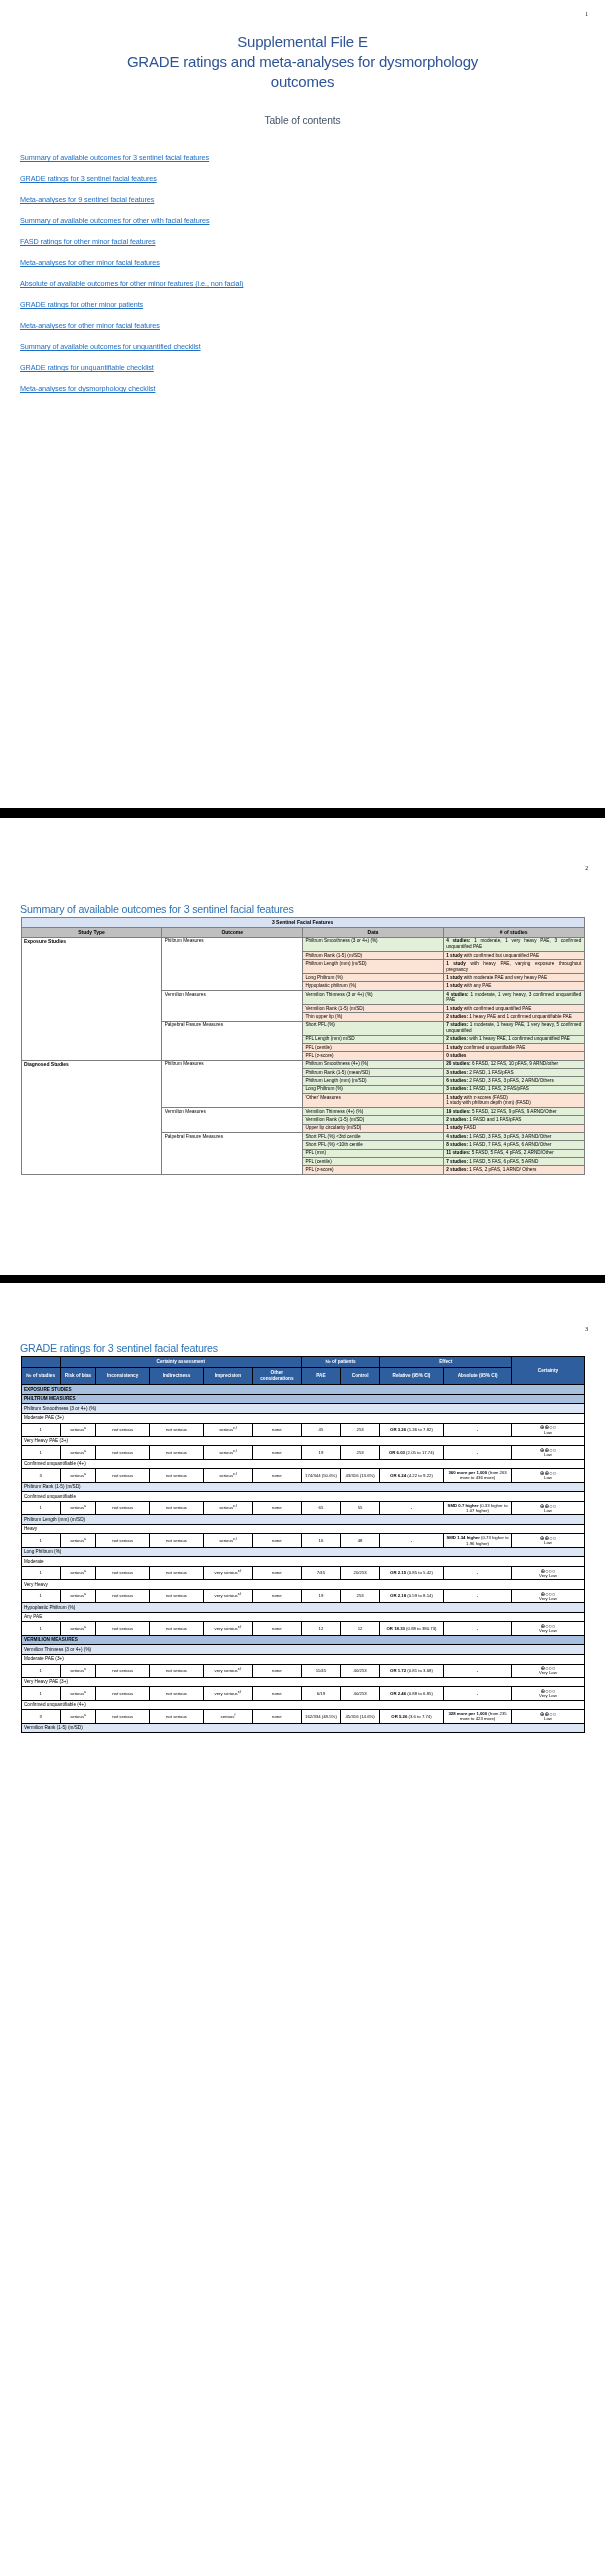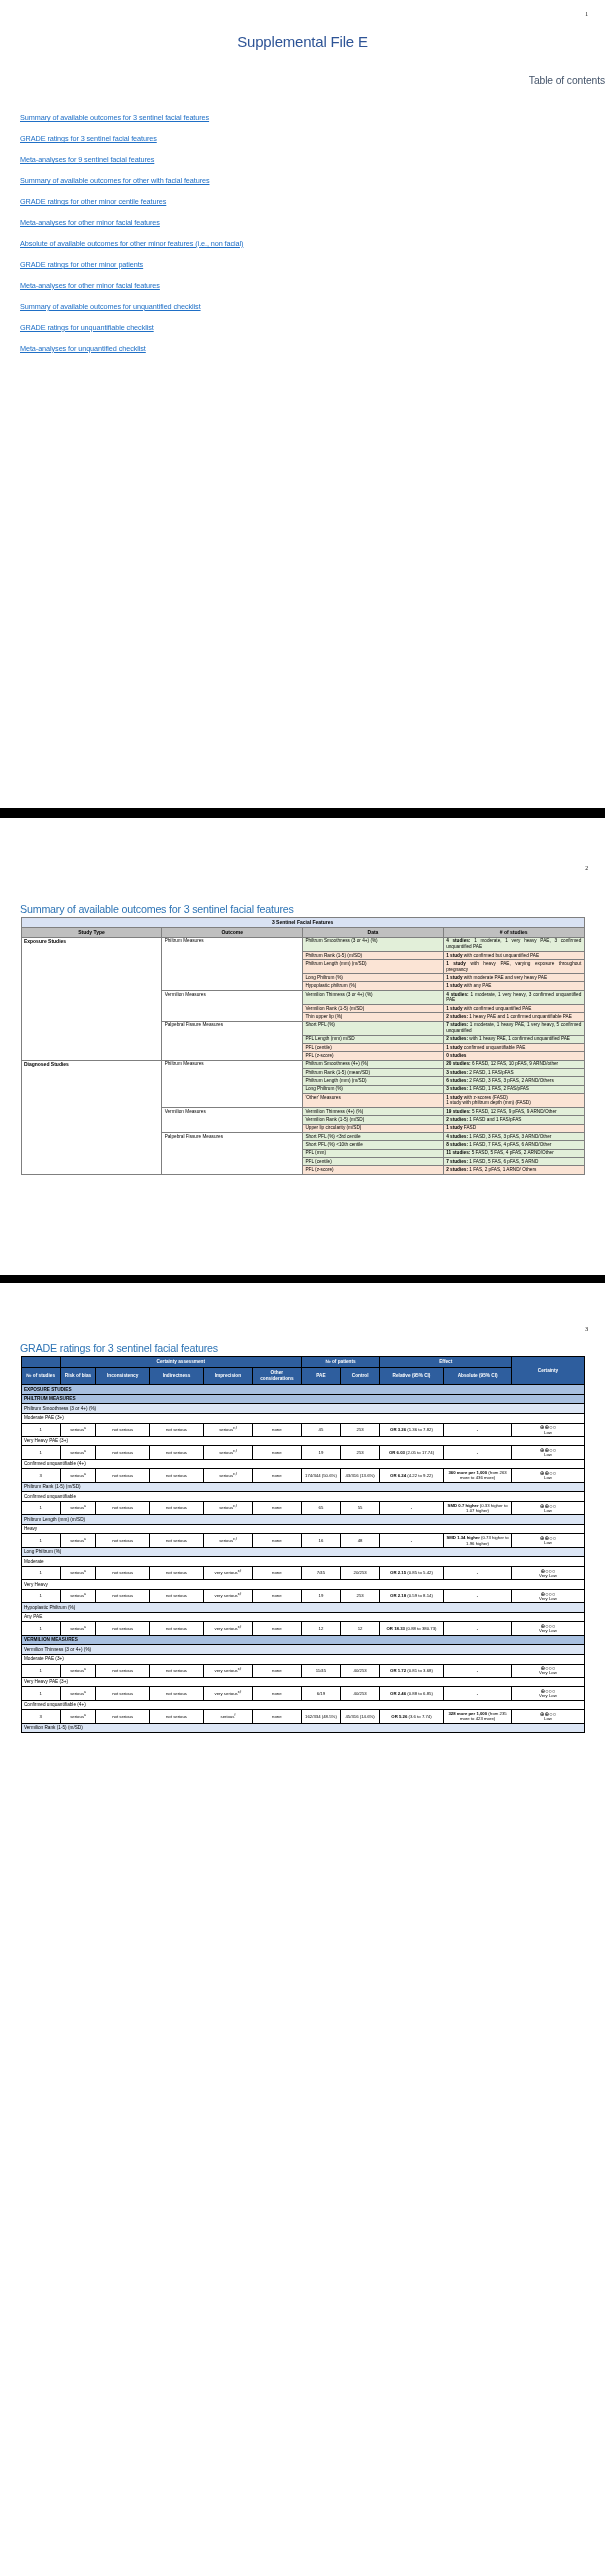--- a/index.html
+++ b/index.html
@@ -47,21 +47,21 @@
     padding-top: 32px;
   }
   .title-line {
     font-size: 15px;
     color: #2E5496;
     font-family: "Liberation Sans", sans-serif;
     line-height: 1.34;
     letter-spacing: -0.2px;
   }
   .toc-heading {
-    text-align: right;
+    text-align: center;
     font-size: 10.3px;
     color: #44546A;
     margin-top: 23px;
     letter-spacing: -0.1px;
   }
   .toc-list {
     margin-top: 28px;
     padding-left: 20px;
   }
   .toc-group { margin-bottom: 10.7px; }
@@ -174,44 +174,46 @@
 </head>
 <body>
 
 <div class="doc">
 
   <section class="slide slide-1">
     <div class="page-num" style="top:10.7px;">1</div>
 
     <div class="title-block">
       <div class="title-line">Supplemental File E</div>
+      <div class="title-line">GRADE ratings and meta-analyses for dysmorphology</div>
+      <div class="title-line">outcomes</div>
     </div>
 
     <div class="toc-heading">Table of contents</div>
 
     <nav class="toc-list">
       <div class="toc-group">
         <a class="toc-link">Summary of available outcomes for 3 sentinel facial features</a>
         <a class="toc-link">GRADE ratings for 3 sentinel facial features</a>
         <a class="toc-link">Meta-analyses for 9 sentinel facial features</a>
       </div>
       <div class="toc-group">
         <a class="toc-link">Summary of available outcomes for other with facial features</a>
-        <a class="toc-link">GRADE ratings for other minor centile features</a>
+        <a class="toc-link">FASD ratings for other minor facial features</a>
         <a class="toc-link">Meta-analyses for other minor facial features</a>
       </div>
       <div class="toc-group">
         <a class="toc-link">Absolute of available outcomes for other minor features (i.e., non facial)</a>
         <a class="toc-link">GRADE ratings for other minor patients</a>
         <a class="toc-link">Meta-analyses for other minor facial features</a>
       </div>
       <div class="toc-group">
         <a class="toc-link">Summary of available outcomes for unquantified checklist</a>
         <a class="toc-link">GRADE ratings for unquantifiable checklist</a>
-        <a class="toc-link">Meta-analyses for unquantified checklist</a>
+        <a class="toc-link">Meta-analyses for dysmorphology checklist</a>
       </div>
     </nav>
   </section>
 
   <div class="black-bar"></div>
 
   <section class="slide slide-2">
     <div class="page-num" style="top:47px;">2</div>
 
     <div class="slide-title" style="margin-top:82px;">Summary of available outcomes for 3 sentinel facial features</div>

